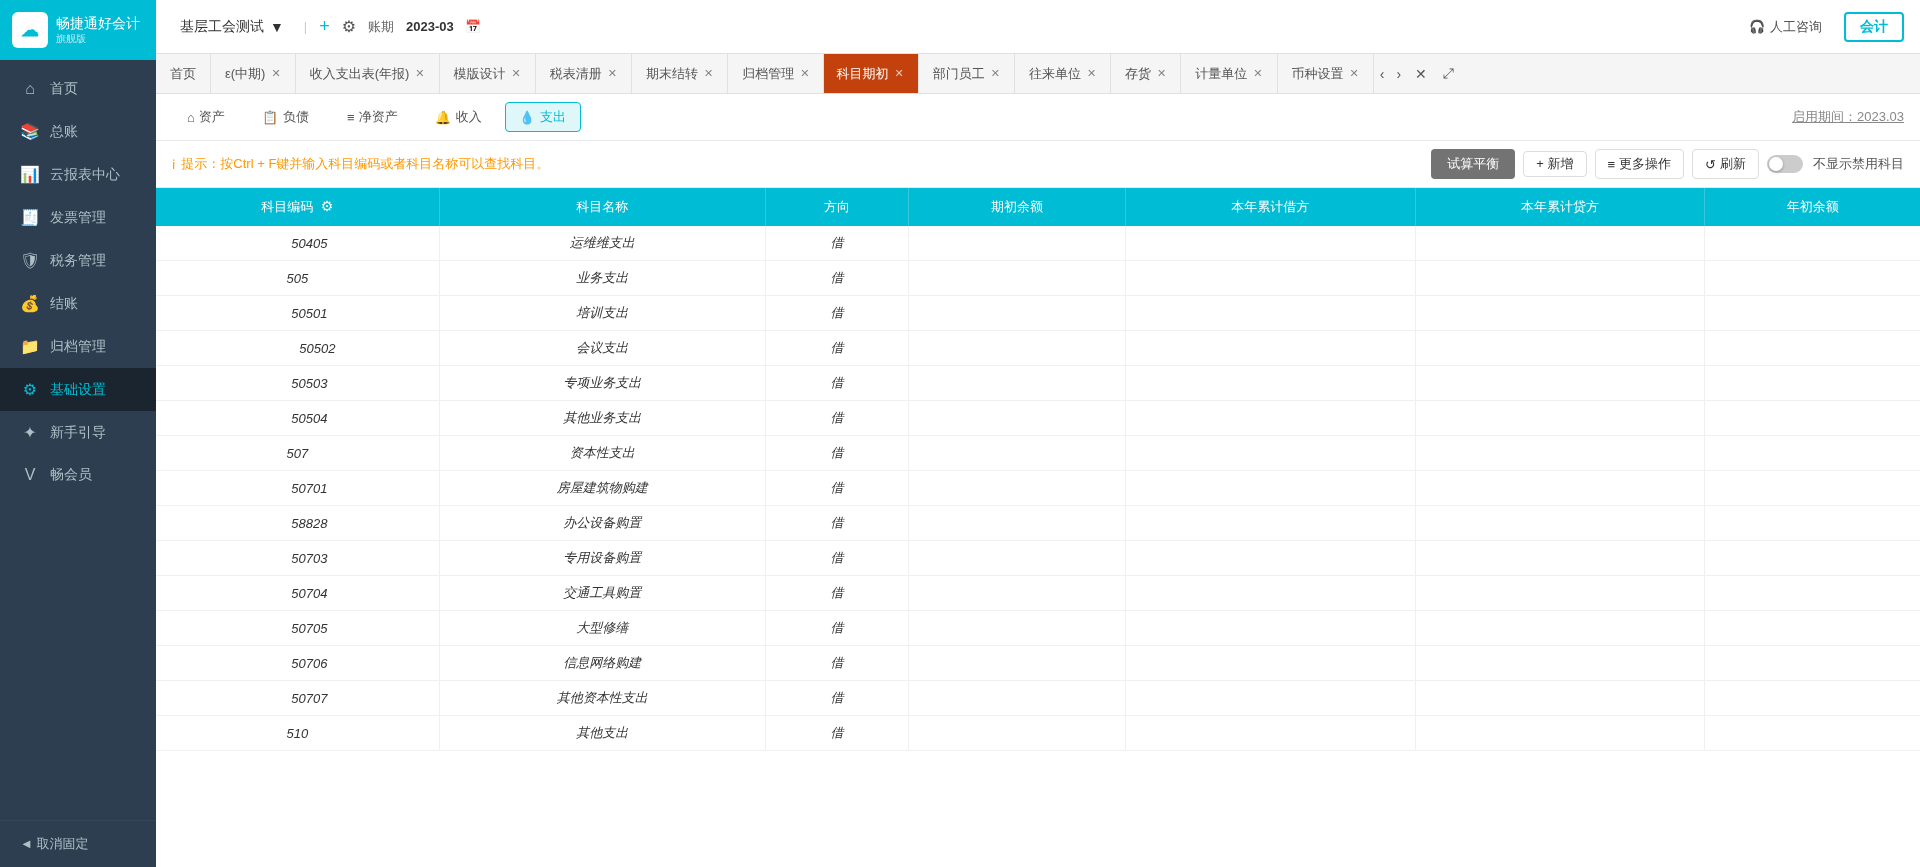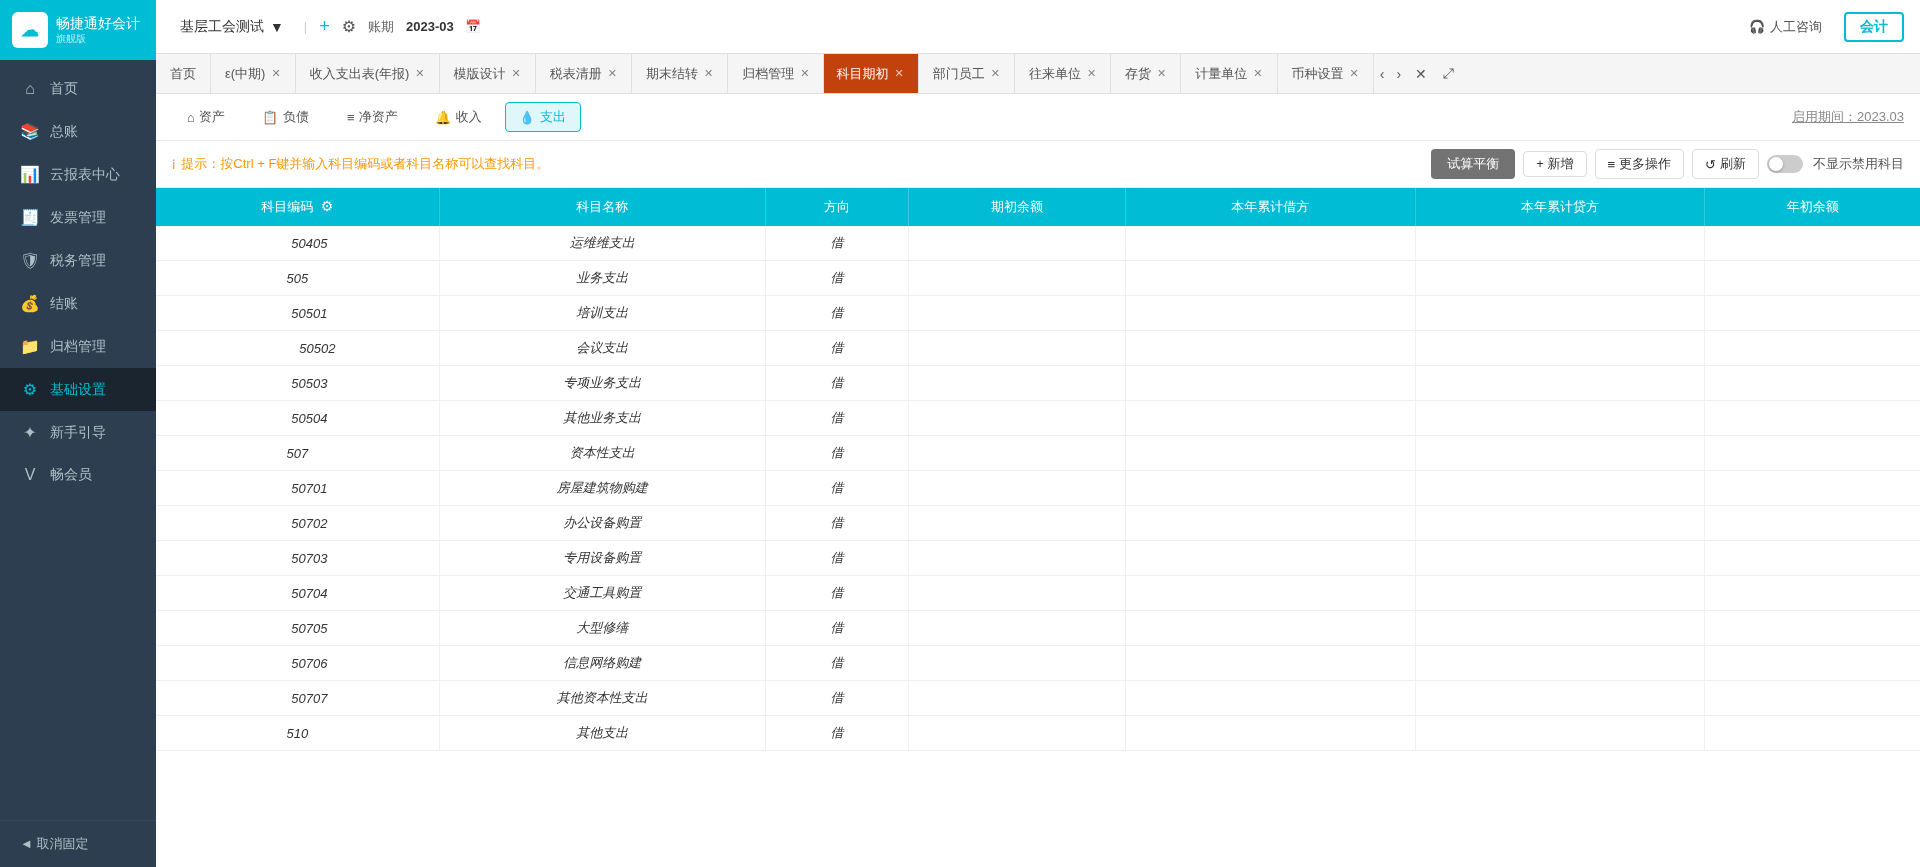--- a/index.html
+++ b/index.html
@@ -580,21 +580,21 @@
             <tr>
       <td style="padding-left:36px">50701</td>
       <td>房屋建筑物购建</td>
       <td>借</td>
       <td></td>
       <td></td>
       <td></td>
       <td></td>
     </tr>
             <tr>
-      <td style="padding-left:36px">50702</td>
+      <td style="padding-left:36px">58828</td>
       <td>办公设备购置</td>
       <td>借</td>
       <td></td>
       <td></td>
       <td></td>
       <td></td>
     </tr>
             <tr>
       <td style="padding-left:36px">50703</td>
       <td>专用设备购置</td>

